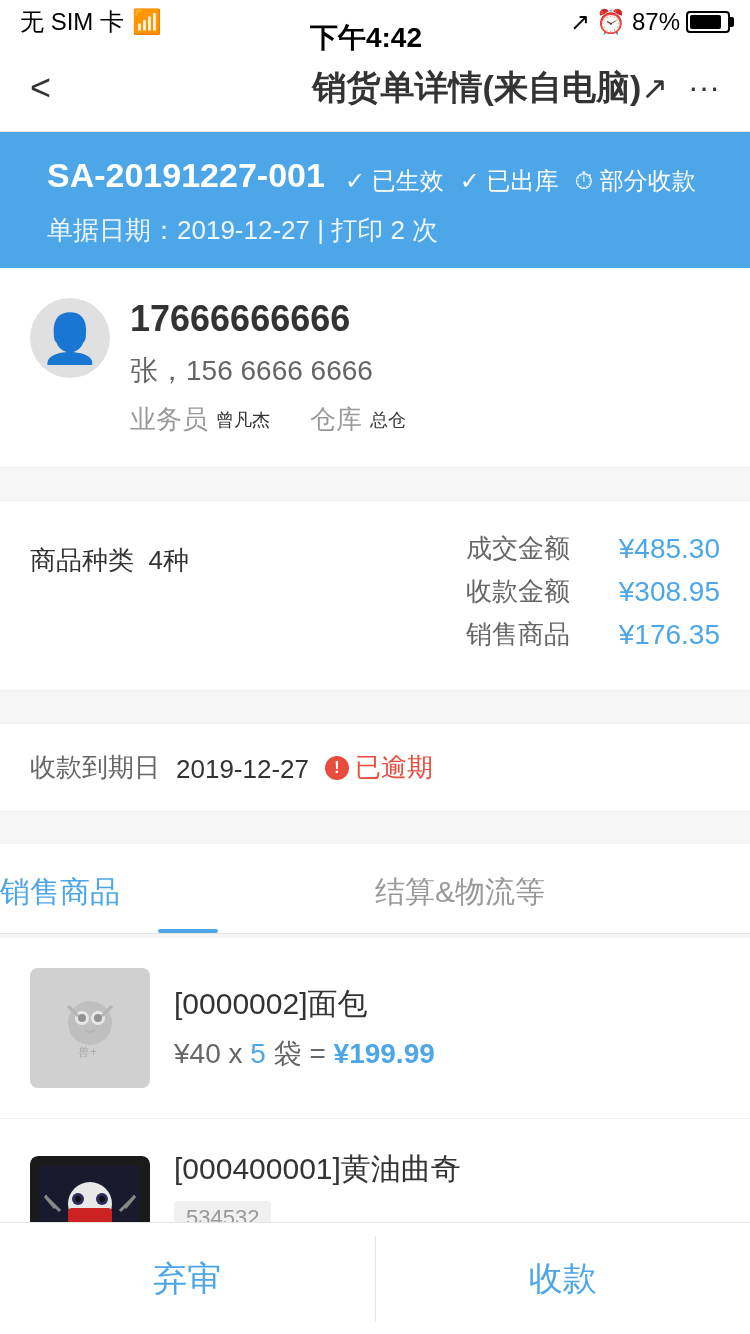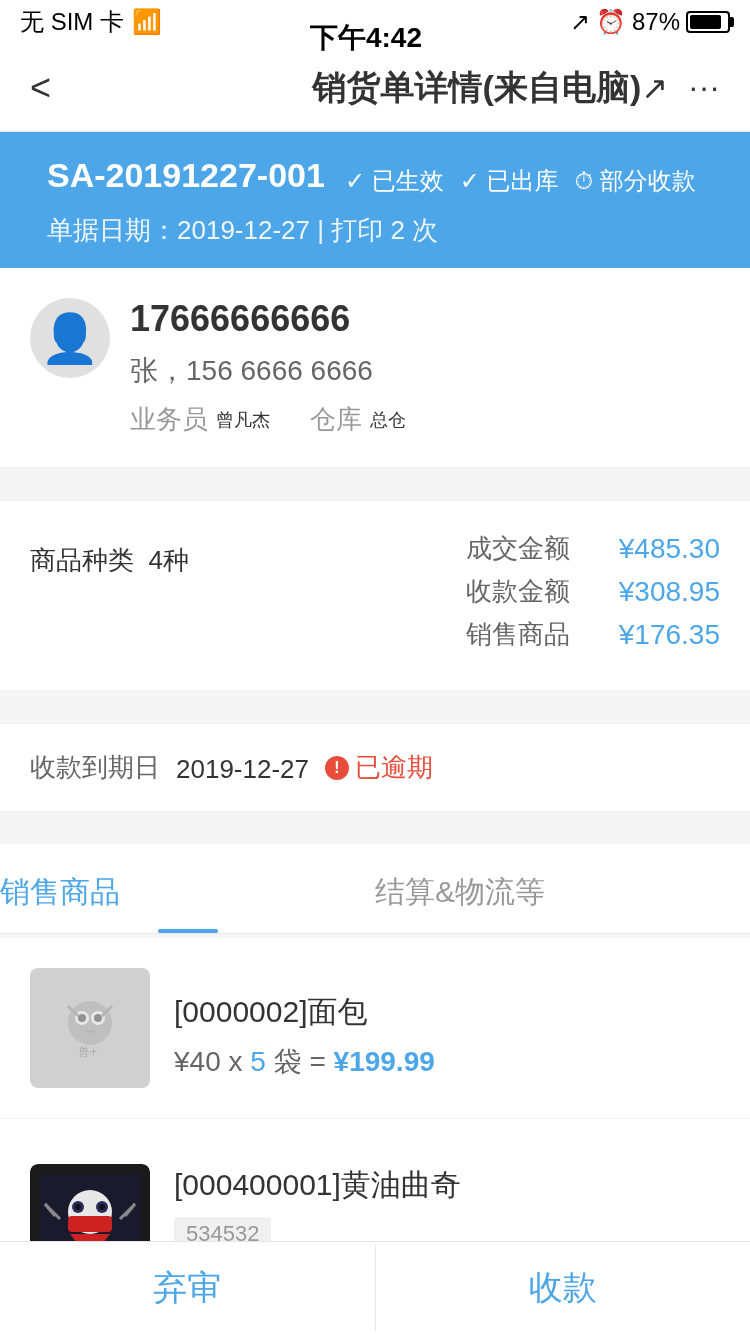--- a/index.html
+++ b/index.html
@@ -202,21 +202,21 @@
       justify-content: center;
       overflow: hidden;
     }
     .product-thumb-owl {
       background: #d0d0d0;
       display: flex;
       align-items: center;
       justify-content: center;
     }
     .owl-svg { width: 80px; height: 80px; opacity: 0.5; }
-    .product-info { flex: 1; margin-top: 16px; }
+    .product-info { flex: 1; }
     .product-name { font-size: 30px; color: #333; font-weight: 500; margin-bottom: 10px; }
     .product-sku {
       display: inline-block;
       background: #f0f0f0;
       color: #999;
       font-size: 22px;
       padding: 4px 12px;
       border-radius: 4px;
       margin-bottom: 10px;
     }
@@ -226,21 +226,21 @@
     }
     .product-price .highlight { color: #4DA6E8; font-weight: 500; }
     .product-price .total { color: #4DA6E8; font-weight: 700; }
 
     
     .bottom-bar {
       position: fixed;
       bottom: 0;
       left: 0;
       width: 750px;
-      height: 93px;
+      height: 112px;
       background: #fff;
       border-top: 1px solid #e5e5e5;
       display: flex;
       align-items: center;
     }
     .bottom-btn {
       flex: 1;
       text-align: center;
       font-size: 34px;
       font-weight: 500;

